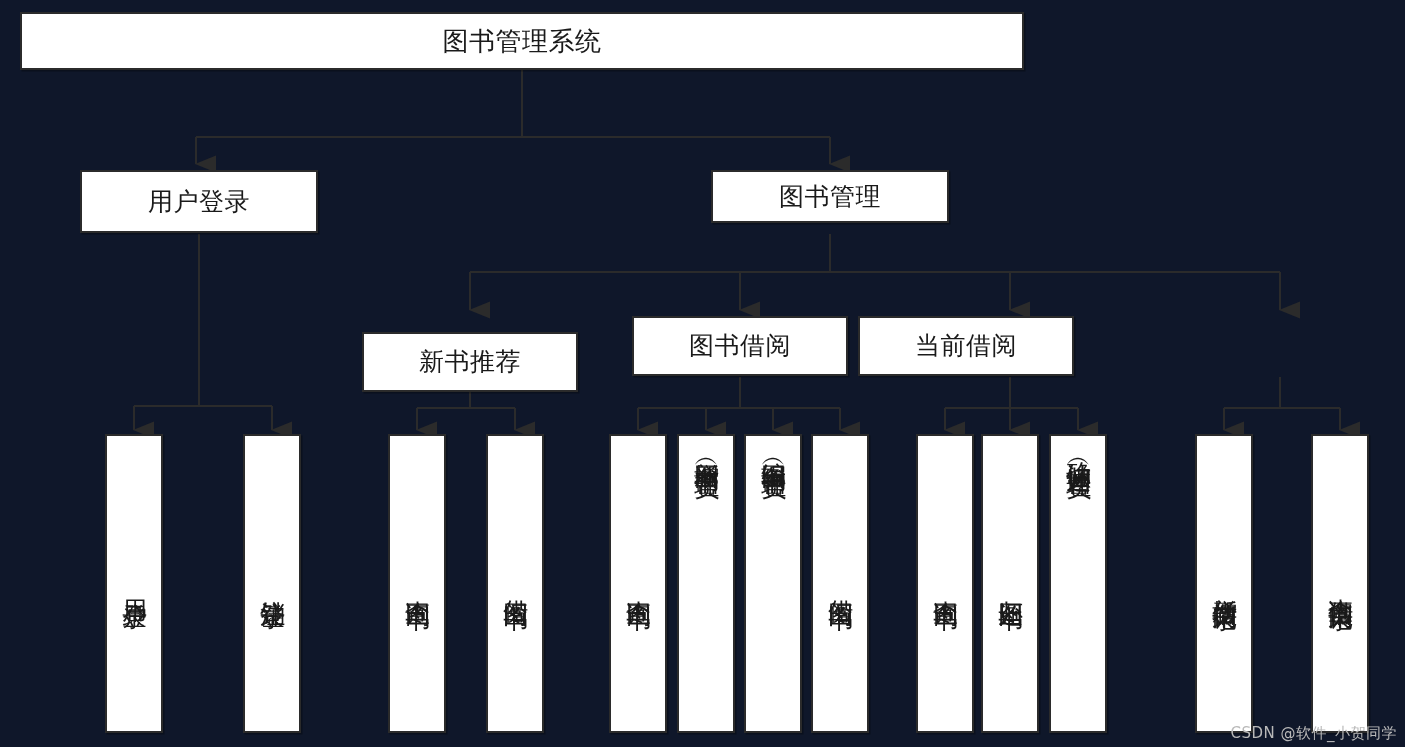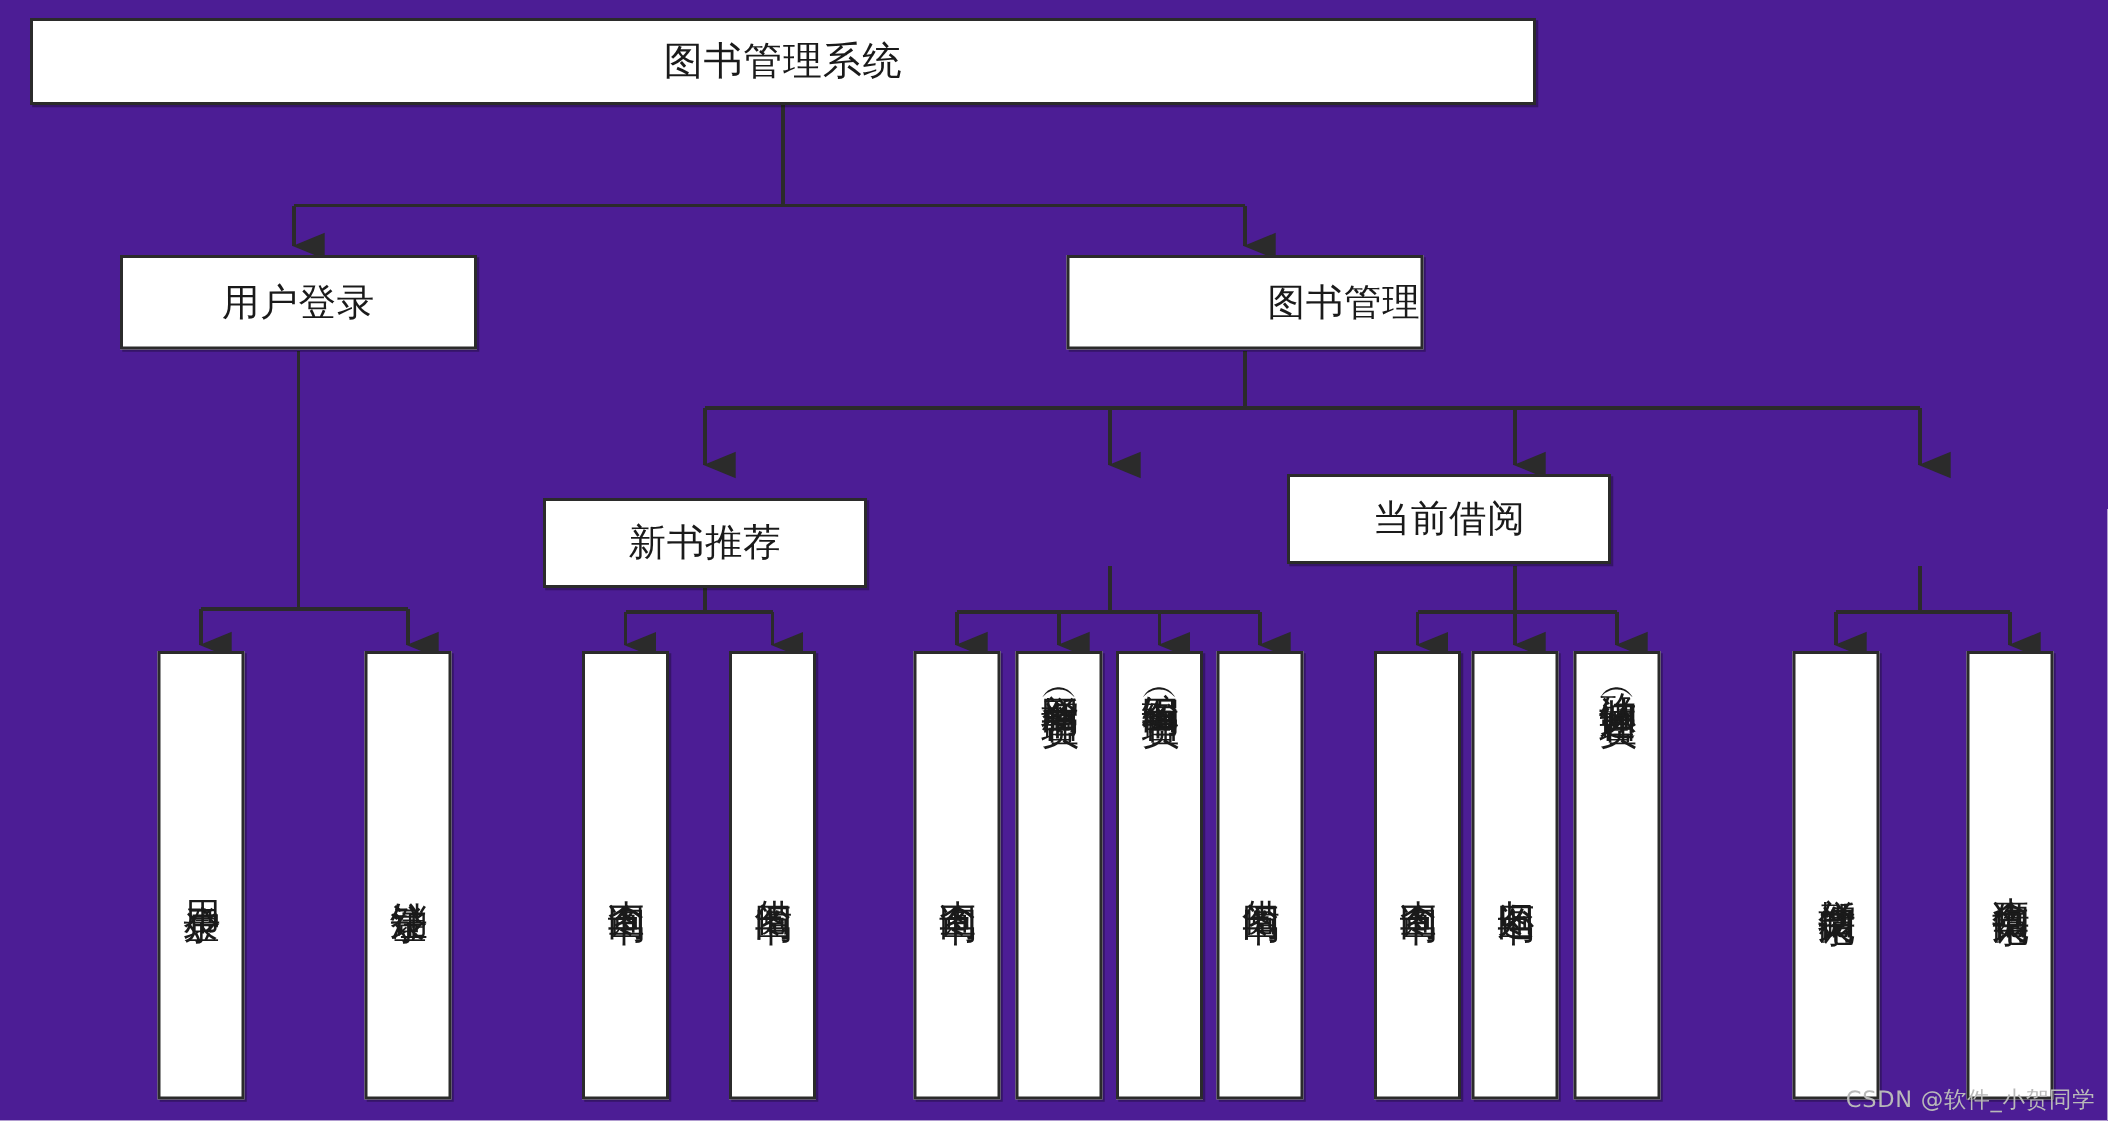--- a/index.html
+++ b/index.html
@@ -8,21 +8,21 @@
     padding: 0;
     background: #ffffff;
   }
   body {
     font-family: "DejaVu Sans", "Liberation Sans", sans-serif;
   }
   #diagram-root {
     position: relative;
     width: 1405px;
     height: 747px;
-    background: #4c1d95;
+    background: #0f172a;
     overflow: hidden;
   }
   #edges-layer {
     position: absolute;
     left: 0;
     top: 0;
     width: 1405px;
     height: 747px;
     pointer-events: none;
   }
@@ -138,27 +138,30 @@
     </g>
   </svg>
 
   <div class="node horiz root" style="left:20px; top:12px; width:1004px; height:58px;">
     <span class="node-label">图书管理系统</span>
   </div>
 
   <div class="node horiz" style="left:80px; top:170px; width:238px; height:63px;">
     <span class="node-label">用户登录</span>
   </div>
-  <div class="node horiz" style="left:711px; top:170px; width:238px; height:63px;justify-content:flex-end;">
+  <div class="node horiz" style="left:711px; top:170px; width:238px; height:53px;">
     <span class="node-label">图书管理</span>
   </div>
 
   <div class="node horiz" style="left:362px; top:332px; width:216px; height:60px;">
     <span class="node-label">新书推荐</span>
   </div>
+  <div class="node horiz" style="left:632px; top:316px; width:216px; height:60px;">
+    <span class="node-label">图书借阅</span>
+  </div>
   <div class="node horiz" style="left:858px; top:316px; width:216px; height:60px;">
     <span class="node-label">当前借阅</span>
   </div>
 
   <div class="node vert centered" style="left:105px; top:434px; width:58px; height:299px;">
     <span class="node-label">用户登录</span>
   </div>
   <div class="node vert centered" style="left:243px; top:434px; width:58px; height:299px;">
     <span class="node-label">注销登录</span>
   </div>

